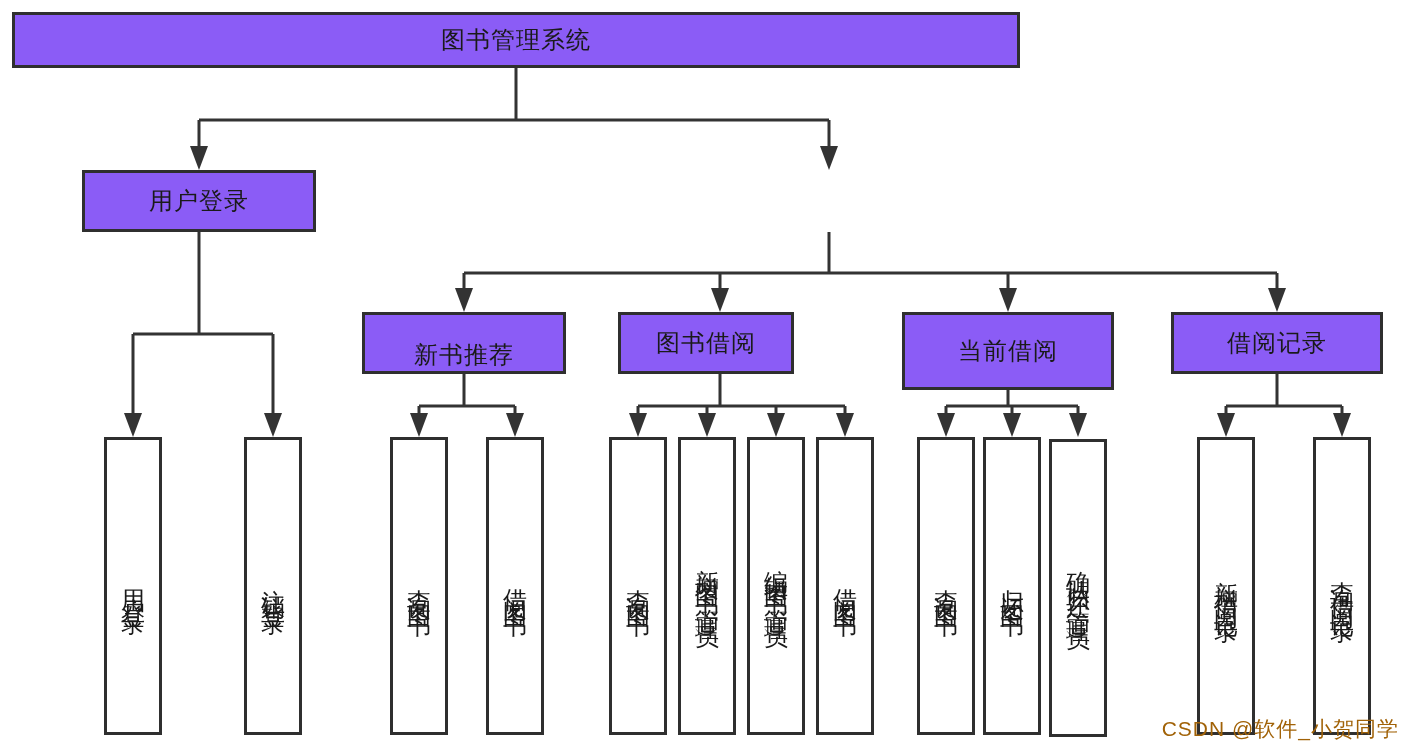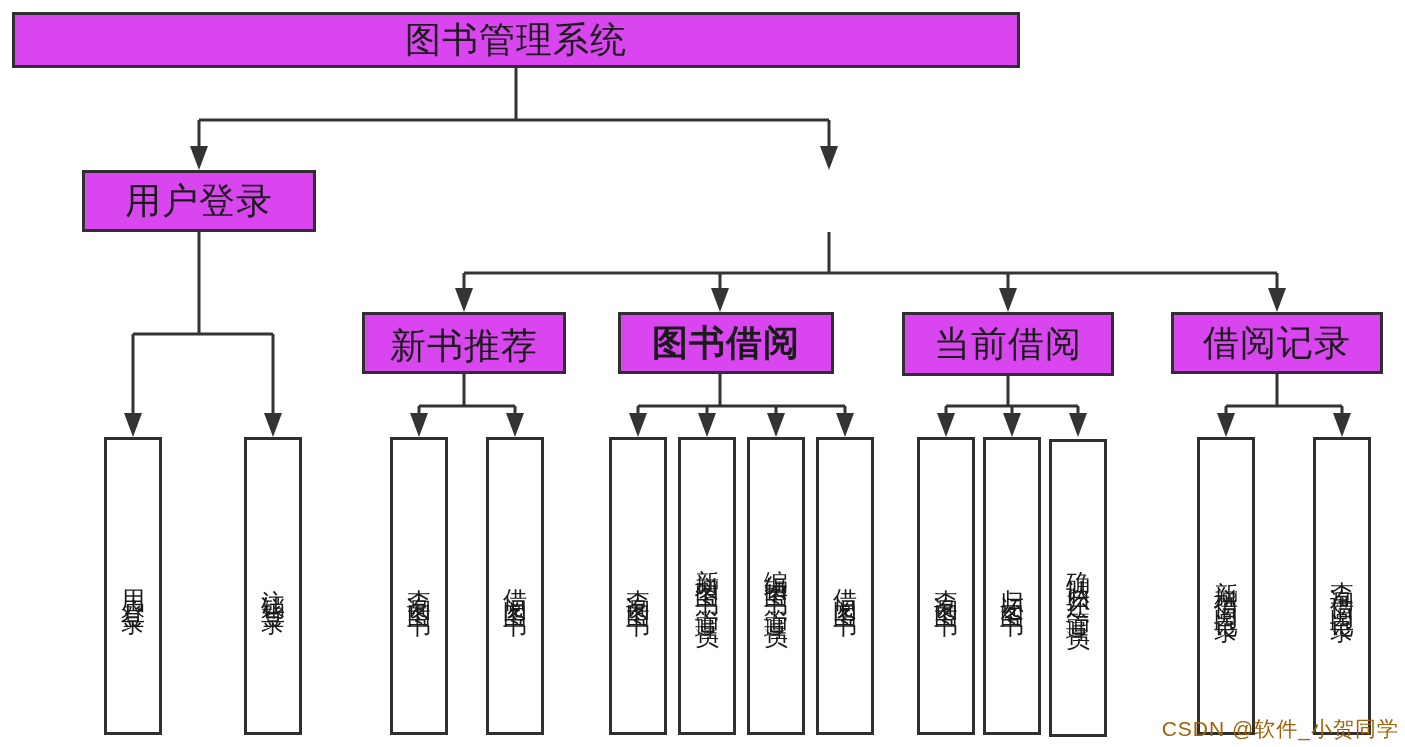--- a/index.html
+++ b/index.html
@@ -18,26 +18,26 @@
   #wires {
     position: absolute;
     left: 0; top: 0;
     width: 1405px; height: 747px;
     pointer-events: none;
   }
   .box {
     position: absolute;
     box-sizing: border-box;
     border: 3px solid #2f2f2f;
-    background: #d946ef;
+    background: #8b5cf6;
     display: flex;
     align-items: center;
     justify-content: center;
     color: #1a1a1a;
-    font-size: 36px;
+    font-size: 24px;
     letter-spacing: 1px;
     white-space: nowrap;
     z-index: 2;
   }
   .vbox {
     position: absolute;
     box-sizing: border-box;
     border: 3px solid #2f2f2f;
     background: #ffffff;
     display: flex;
@@ -114,24 +114,24 @@
     <span>图书管理系统</span>
   </div>
 
   <div class="box" style="left:82px; top:170px; width:234px; height:62px;">
     <span>用户登录</span>
   </div>
 
   <div class="box" style="left:362px; top:312px; width:204px; height:62px;align-items:flex-end;">
     <span>新书推荐</span>
   </div>
-  <div class="box" style="left:618px; top:312px; width:216px; height:62px;font-weight:bold;">
+  <div class="box" style="left:618px; top:312px; width:176px; height:62px;">
     <span>图书借阅</span>
   </div>
-  <div class="box" style="left:902px; top:312px; width:212px; height:64px;">
+  <div class="box" style="left:902px; top:312px; width:212px; height:78px;">
     <span>当前借阅</span>
   </div>
   <div class="box" style="left:1171px; top:312px; width:212px; height:62px;">
     <span>借阅记录</span>
   </div>
 
   <div class="vbox" style="left:104px; top:437px; width:58px; height:298px;">
     <span class="vtext">用户登录</span>
   </div>
   <div class="vbox" style="left:244px; top:437px; width:58px; height:298px;">

